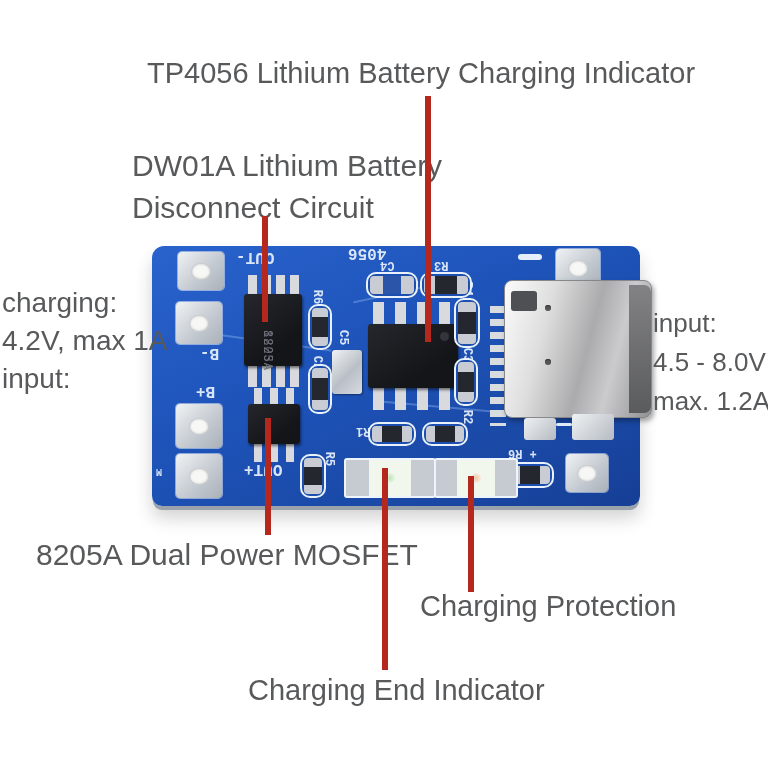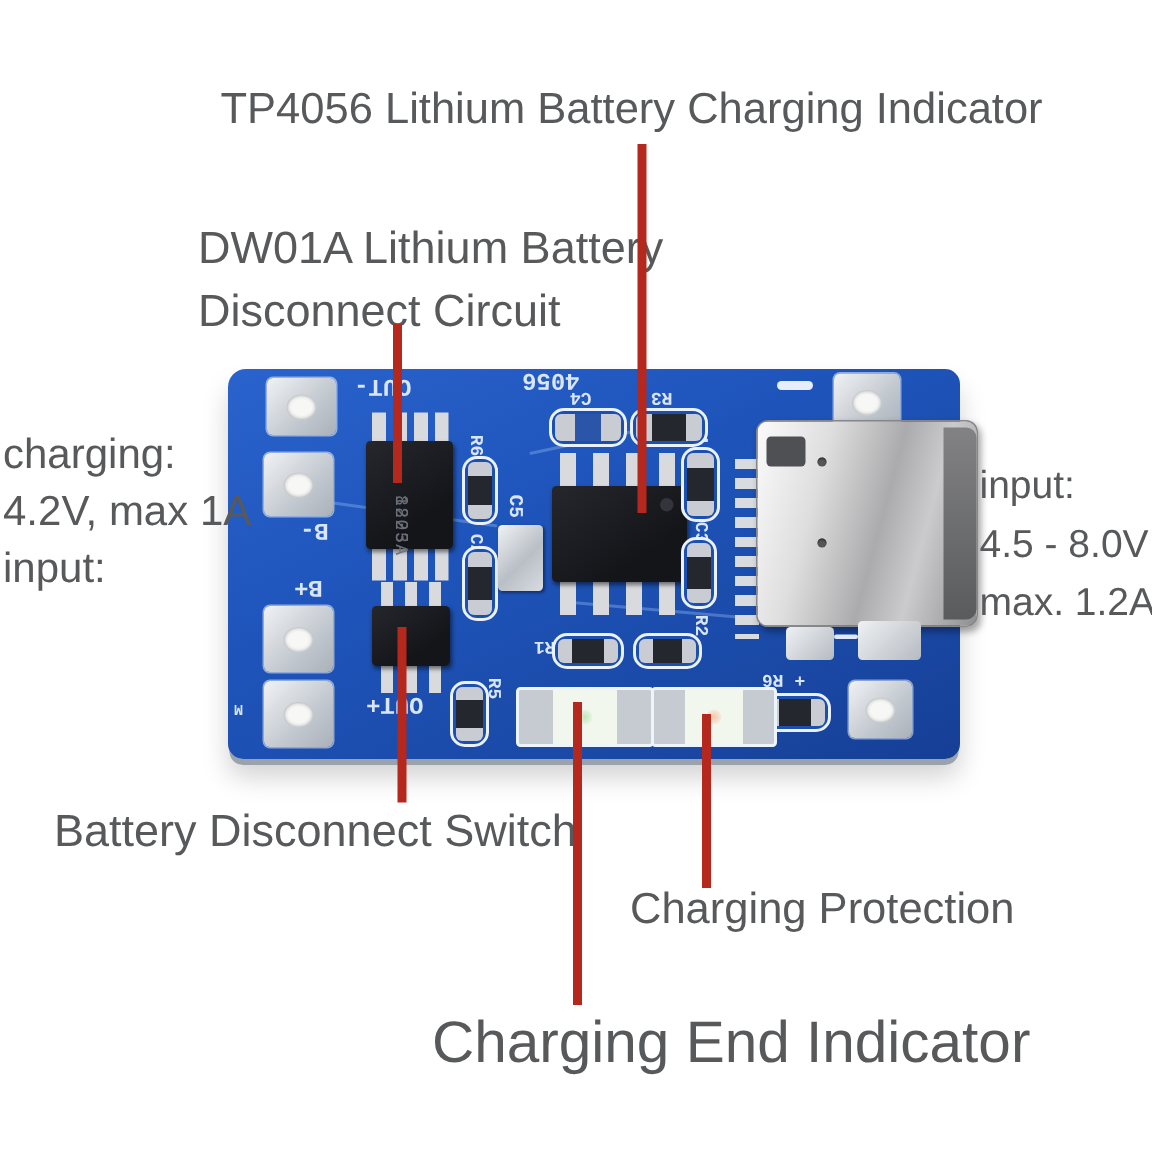--- a/index.html
+++ b/index.html
@@ -8,21 +8,21 @@
 
   
   .ann{position:absolute;white-space:nowrap;color:#58595b;z-index:2;}
   .ann-title{left:147px;top:57px;font-size:29px;}
   .ann-dw{left:132px;top:145px;font-size:30px;line-height:42px;}
   .ann-chg{left:2px;top:284px;font-size:28px;line-height:38px;}
   .ann-chg sub{font-size:17px;}
   .ann-in{left:653px;top:304px;font-size:26px;line-height:39px;}
   .ann-mos{left:36px;top:534px;font-size:30px;line-height:41px;}
   .ann-ci{left:420px;top:590px;font-size:29px;}
-  .ann-cei{left:248px;top:674px;font-size:39px;margin-left:40px;}
+  .ann-cei{left:248px;top:674px;font-size:29px;}
 
   
   .line{position:absolute;width:6px;background:#b4281e;z-index:3;}
   .line-tp{left:425px;top:96px;height:246px;}
   .line-dw{left:262px;top:216px;height:106px;}
   .line-mos{left:265px;top:418px;height:117px;}
   .line-end{left:382px;top:468px;height:202px;}
   .line-chg{left:468px;top:476px;height:116px;}
 
   
@@ -157,21 +157,21 @@
     <div>input:</div>
   </div>
 
   <div class="ann ann-in">
     <div>input:</div>
     <div>4.5 - 8.0V</div>
     <div>max. 1.2A</div>
   </div>
 
   <div class="ann ann-mos">
-    <div>Battery Disconnect Switch</div>
+    <div>8205A Dual Power MOSFET</div>
   </div>
 
   <div class="ann ann-ci">Charging Protection</div>
   <div class="ann ann-cei">Charging End Indicator</div>
 
   <div class="line line-tp"></div>
   <div class="line line-dw"></div>
   <div class="line line-mos"></div>
   <div class="line line-end"></div>
   <div class="line line-chg"></div>

